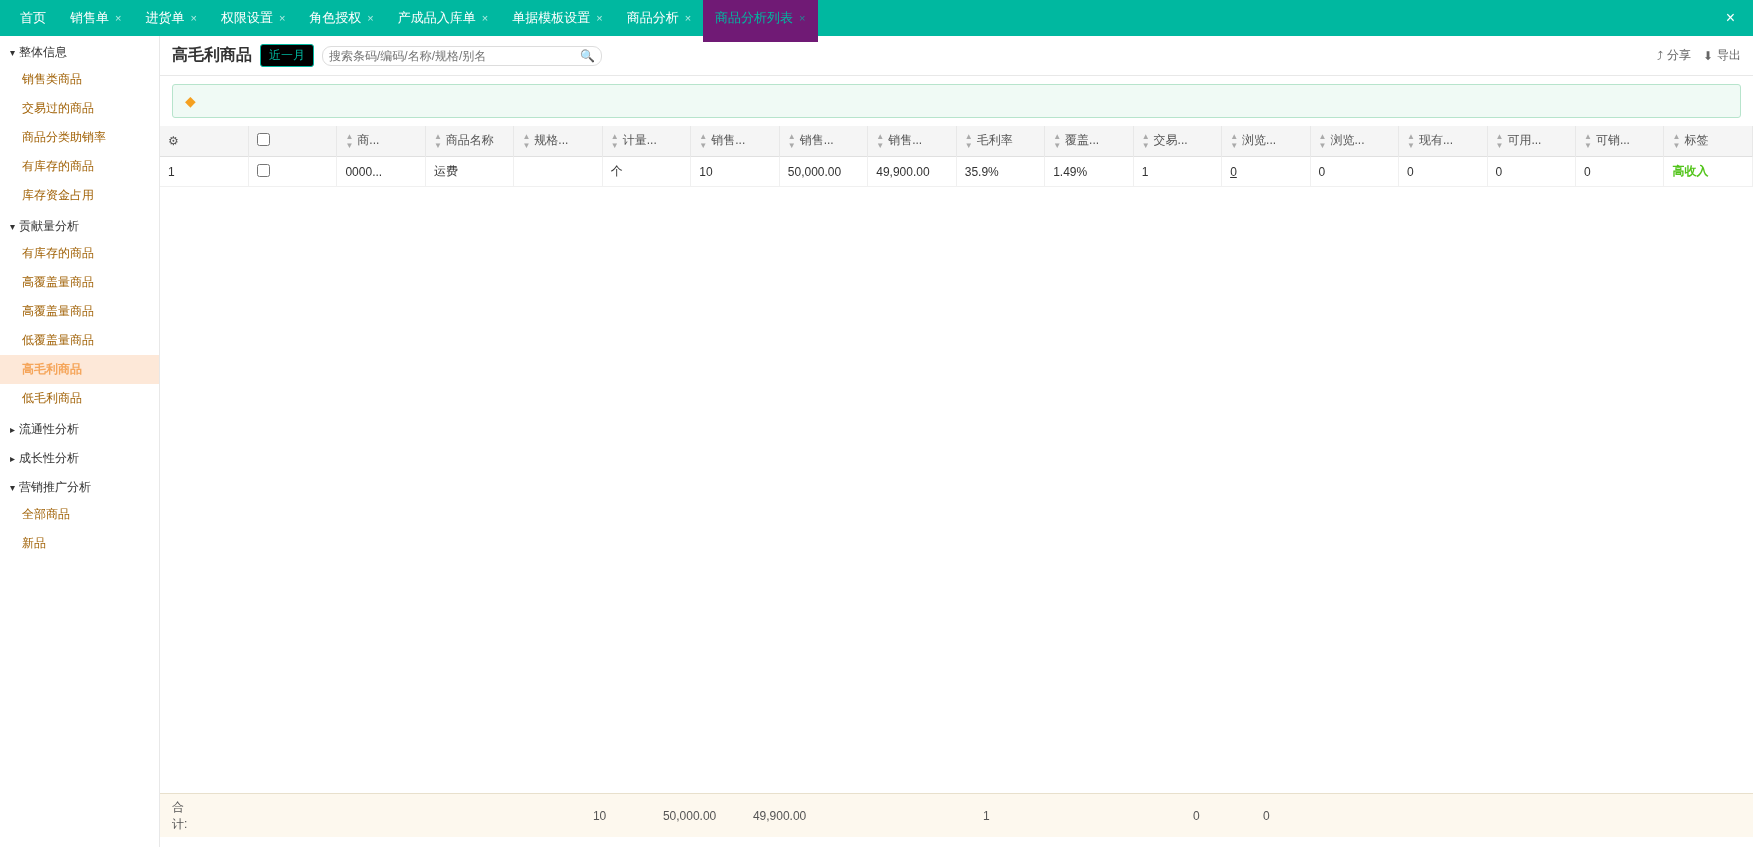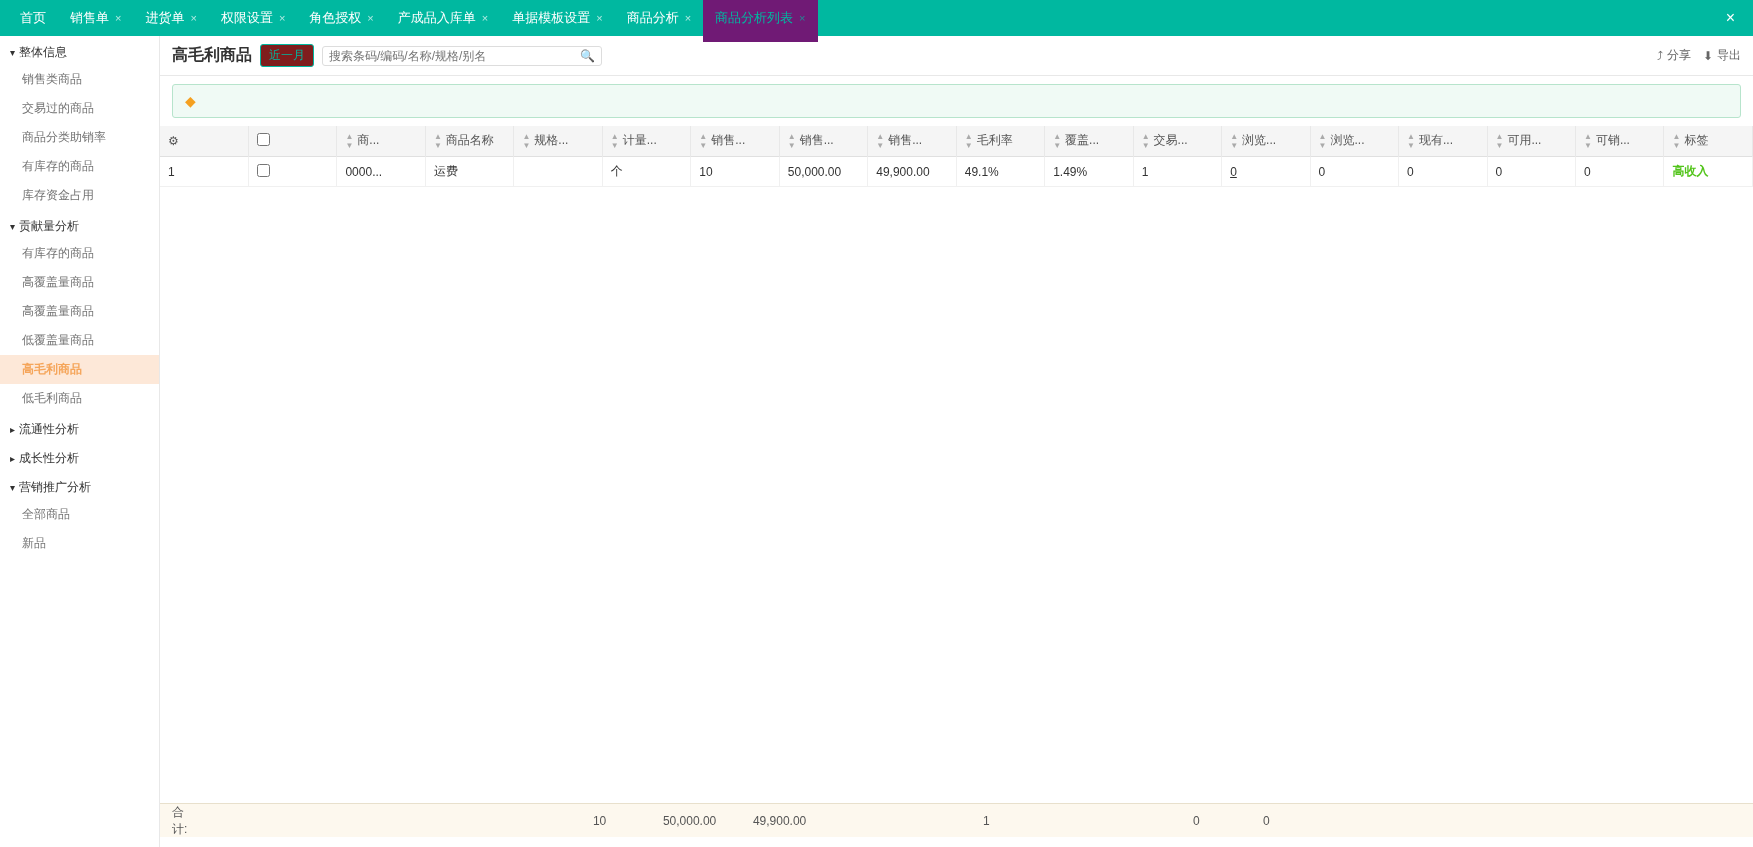--- a/index.html
+++ b/index.html
@@ -80,21 +80,21 @@
       cursor: pointer;
     }
     .sidebar-section-title .arrow {
       margin-right: 4px;
       font-size: 10px;
     }
     .sidebar-item {
       padding: 6px 10px 6px 22px;
       cursor: pointer;
       font-size: 12px;
-      color: #737373;
+      color: #a16207;
       white-space: nowrap;
     }
     .sidebar-item.active { background: #fde8d8; color: #f5a55a; font-weight: bold; }
 
     
     .content-area {
       flex: 1;
       display: flex;
       flex-direction: column;
       overflow: hidden;
@@ -116,28 +116,28 @@
       color: #333;
       white-space: nowrap;
     }
     .filter-btn {
       padding: 2px 8px;
       border: 1px solid #00b8a0;
       border-radius: 3px;
       color: #00b8a0;
       cursor: pointer;
       font-size: 12px;
-      background: #7f1d1d;
+      background: #000000;
       text-align: center;
     }
     .search-box {
       display: flex;
       align-items: center;
       border: 1px solid #ddd;
-      border-radius: 3px;
+      border-radius: 9px;
       padding: 2px 6px;
       flex: 1;
       max-width: 280px;
     }
     .search-box input {
       border: none;
       outline: none;
       font-size: 12px;
       color: #999;
       width: 100%;
@@ -223,21 +223,21 @@
       overflow: hidden;
       text-overflow: ellipsis;
     }
 
     
     .table-footer {
       position: absolute;
       bottom: 10px;
       left: 160px;
       right: 0;
-      height: 34px;
+      height: 44px;
       background: #fdf8ee;
       border-top: 1px solid #e8e0cc;
       display: flex;
       align-items: center;
       padding: 0 12px;
       font-size: 12px;
       color: #555;
     }
 
     .tag-green { color: #52c41a; font-weight: bold; }
@@ -340,21 +340,21 @@
             <tr>
               <td>1</td>
               <td><input type="checkbox" style=""></td>
               <td>0000...</td>
               <td>运费</td>
               <td></td>
               <td>个</td>
               <td>10</td>
               <td>50,000.00</td>
               <td>49,900.00</td>
-              <td>49.1%</td>
+              <td>35.9%</td>
               <td>1.49%</td>
               <td>1</td>
               <td><span style="text-decoration: underline; cursor: pointer;">0</span></td>
               <td>0</td>
               <td>0</td>
               <td>0</td>
               <td>0</td>
               <td class="tag-green">高收入</td>
             </tr>
           </tbody>

